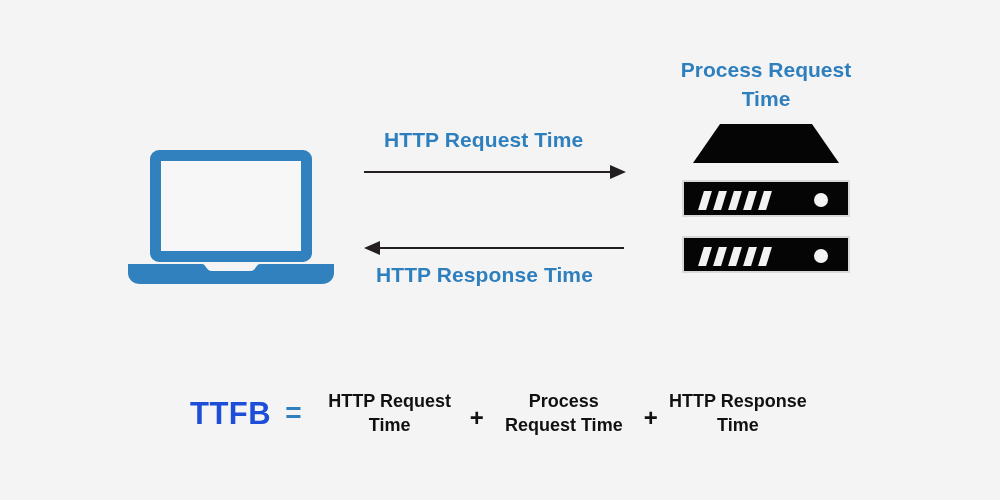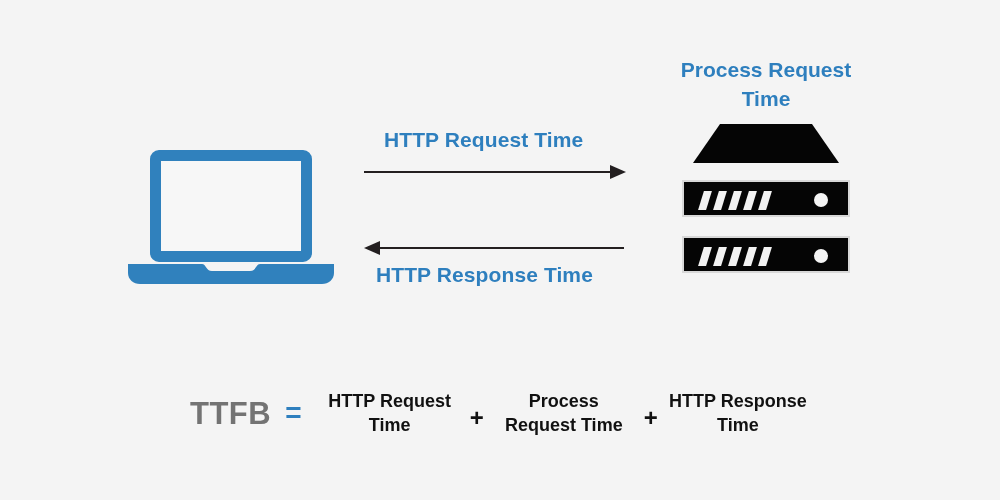--- a/index.html
+++ b/index.html
@@ -140,21 +140,21 @@
     position: absolute;
     left: 190px;
     top: 382px;
     width: 620px;
     height: 62px;
     display: flex;
     align-items: center;
     justify-content: flex-start;
   }
   #ttfb {
-    color: #737373;
+    color: #1d4ed8;
     font-size: 31px;
     font-weight: bold;
     letter-spacing: .5px;
     line-height: 1;
   }
   #equals {
     color: #2e7fbe;
     font-size: 28px;
     font-weight: bold;
     margin: 0 16px 0 14px;

